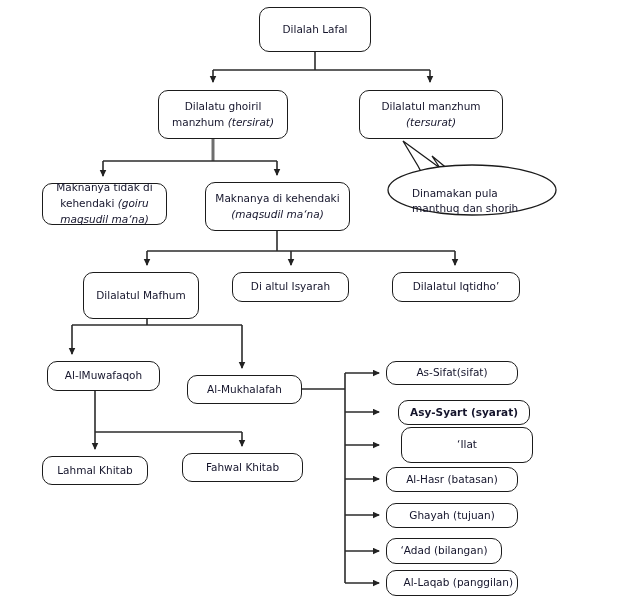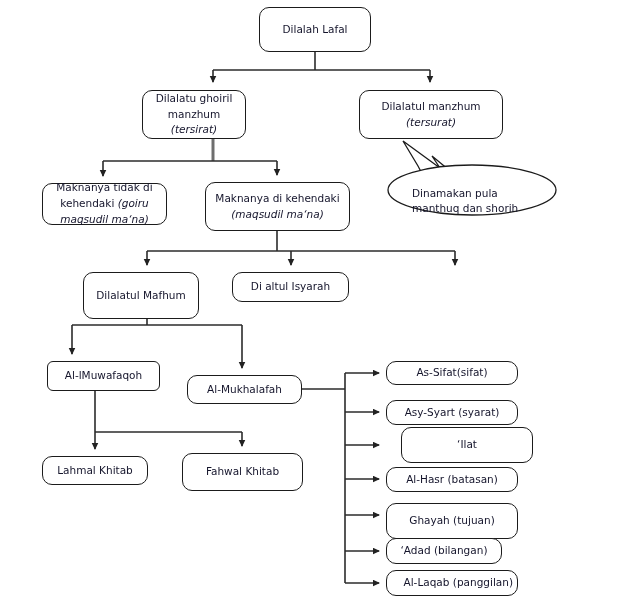--- a/index.html
+++ b/index.html
@@ -75,21 +75,21 @@
     <g stroke="#1b1b1b" stroke-width="1.3">
       <polygon points="455,175 432,156 440,168 403,141 418,166 428,185" fill="#ffffff"></polygon>
       <ellipse cx="472" cy="190" rx="84" ry="25" fill="#ffffff"></ellipse>
     </g>
   </svg>
 
   <div class="node" style="left:259px;top:7px;width:112px;height:45px;">
     <span>Dilalah Lafal</span>
   </div>
 
-  <div class="node" style="left:142px;top:90px;width:104px;height:49px;justify-content:center;">
+  <div class="node" style="left:158px;top:90px;width:130px;height:49px;justify-content:center;">
     <span>Dilalatu ghoiril</span>
     <span class="inline-mix"><span>manzhum </span><span class="italic">(tersirat)</span></span>
   </div>
 
   <div class="node" style="left:359px;top:90px;width:144px;height:49px;">
     <span>Dilalatul manzhum</span>
     <span class="italic">(tersurat)</span>
   </div>
 
   <div class="bubble-text" style="left:412px;top:168px;margin-top:18px;">
@@ -105,48 +105,51 @@
     <span>Maknanya di kehendaki</span>
     <span class="italic">(maqsudil ma‘na)</span>
   </div>
 
   <div class="node" style="left:83px;top:272px;width:116px;height:47px;">
     <span>Dilalatul Mafhum</span>
   </div>
   <div class="node" style="left:232px;top:272px;width:117px;height:30px;">
     <span>Di altul Isyarah</span>
   </div>
+  <div class="node" style="left:392px;top:272px;width:128px;height:30px;">
+    <span>Dilalatul Iqtidho’</span>
+  </div>
 
-  <div class="node" style="left:47px;top:361px;width:113px;height:30px;border-radius:6px;">
+  <div class="node" style="left:47px;top:361px;width:113px;height:30px;">
     <span>Al-lMuwafaqoh</span>
   </div>
   <div class="node" style="left:187px;top:375px;width:115px;height:29px;">
     <span>Al-Mukhalafah</span>
   </div>
 
   <div class="node" style="left:42px;top:456px;width:106px;height:29px;">
     <span>Lahmal Khitab</span>
   </div>
-  <div class="node" style="left:182px;top:453px;width:121px;height:38px;">
+  <div class="node" style="left:182px;top:453px;width:121px;height:29px;">
     <span>Fahwal Khitab</span>
   </div>
 
   <div class="node" style="left:386px;top:361px;width:132px;height:24px;">
     <span>As-Sifat(sifat)</span>
   </div>
-  <div class="node" style="left:386px;top:400px;width:132px;height:25px;">
+  <div class="node" style="left:398px;top:400px;width:132px;height:25px;font-weight:bold;">
     <span>Asy-Syart (syarat)</span>
   </div>
   <div class="node" style="left:386px;top:427px;width:132px;height:36px;margin-left:15px;">
     <span>‘Ilat</span>
   </div>
   <div class="node" style="left:386px;top:467px;width:132px;height:25px;">
     <span>Al-Hasr (batasan)</span>
   </div>
-  <div class="node" style="left:386px;top:503px;width:132px;height:36px;">
+  <div class="node" style="left:386px;top:503px;width:132px;height:25px;">
     <span>Ghayah (tujuan)</span>
   </div>
   <div class="node" style="left:386px;top:538px;width:116px;height:26px;">
     <span>‘Adad (bilangan)</span>
   </div>
   <div class="node" style="left:386px;top:570px;width:132px;height:26px;align-items:flex-end;">
     <span>Al-Laqab (panggilan)</span>
   </div>
 
 </div>

